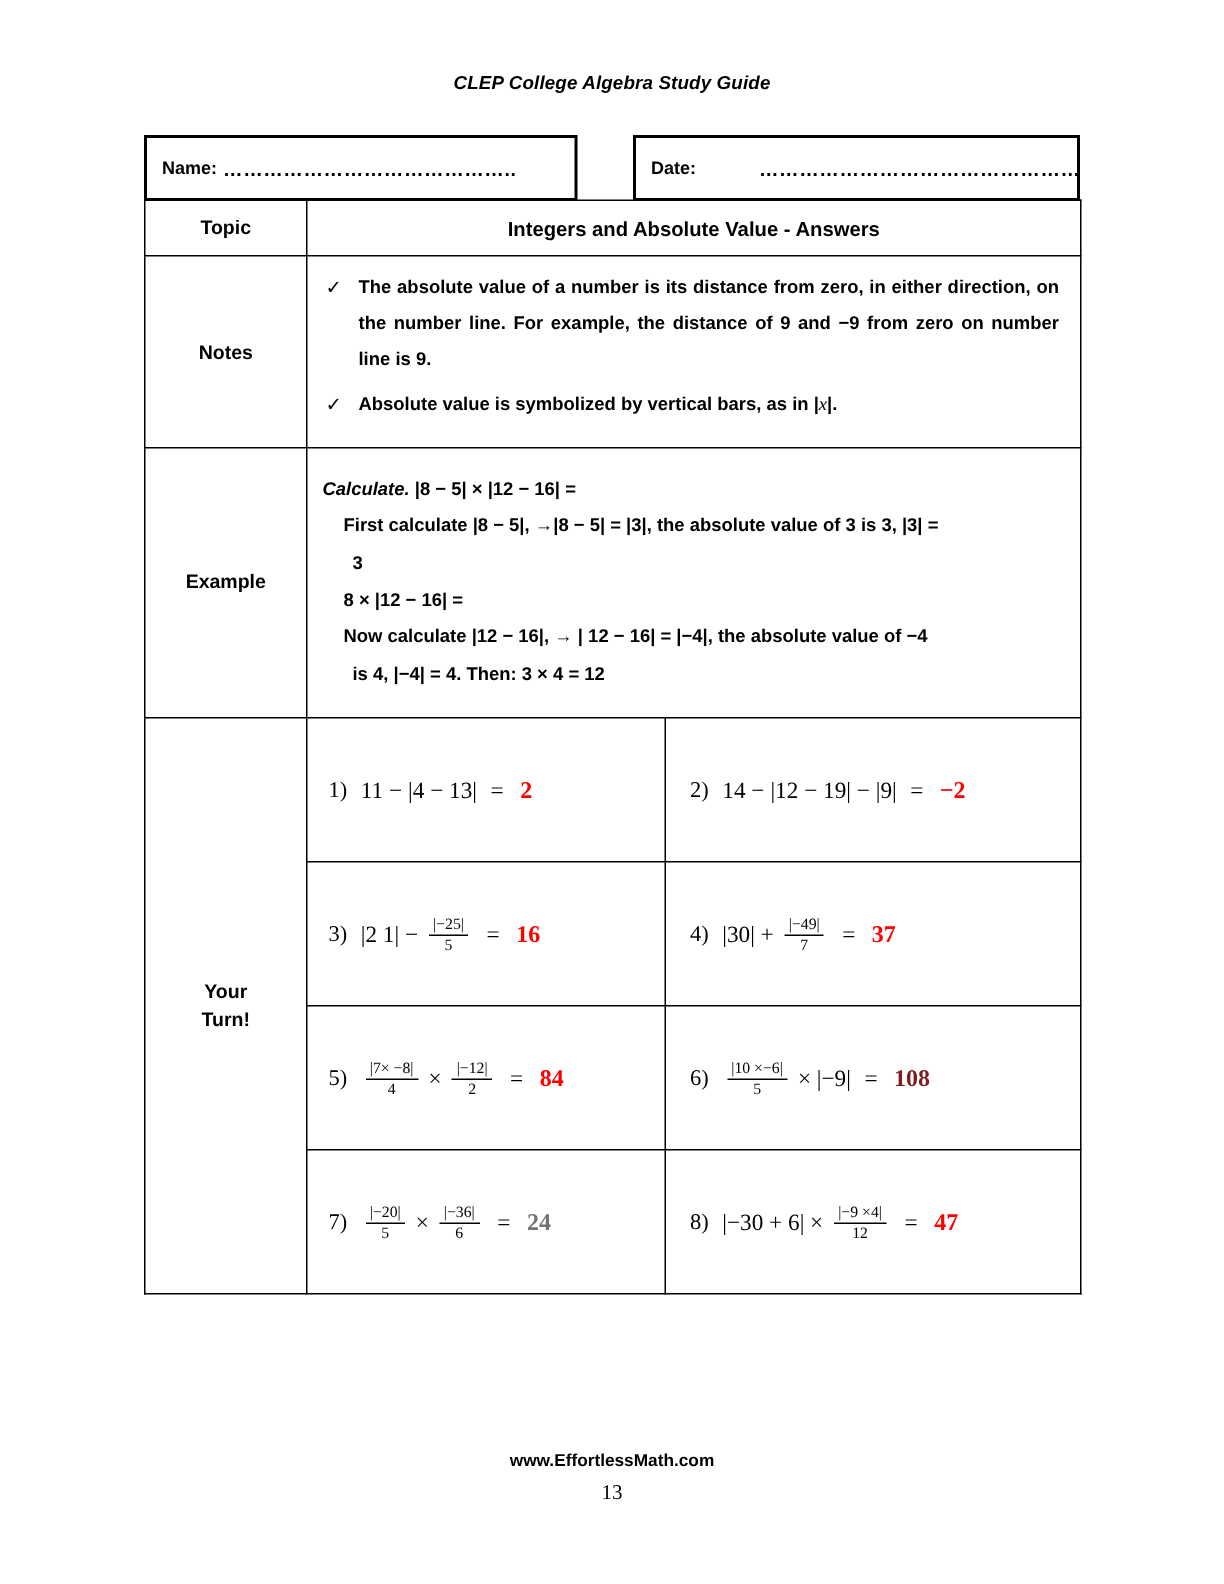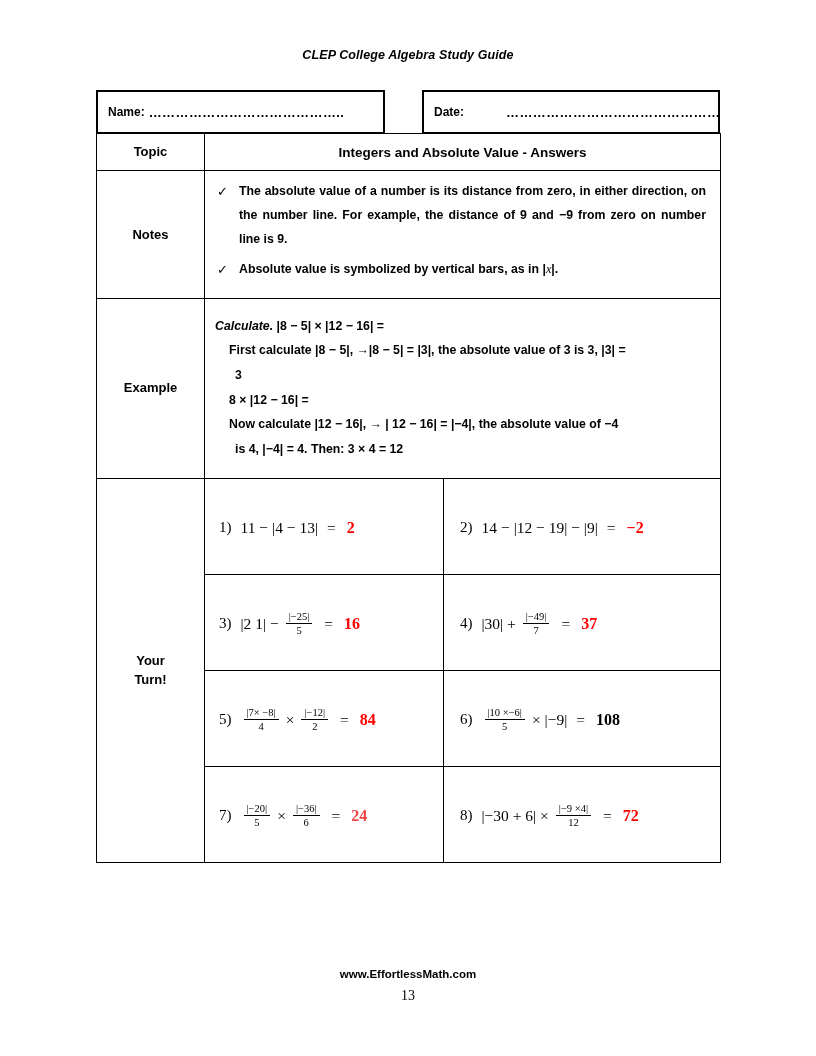--- a/index.html
+++ b/index.html
@@ -360,55 +360,55 @@
         <td class="prob-cell right">
             <div class="prob-line">
               <span class="pnum">6)</span>
               <span class="expr">
                 <span class="frac">
                   <span class="num">|10 ×−6|</span>
                   <span class="den">5</span>
                 </span>
                 <span>× |−9|</span>
                 <span class="eq">=</span>
-                <span class="ans" style="color: #000000;">108</span>
+                <span class="ans" style="color: #7f1d1d;">108</span>
               </span>
             </div>
           </td>
       </tr>
       <tr>
         <td class="prob-cell">
             <div class="prob-line">
               <span class="pnum">7)</span>
               <span class="expr">
                 <span class="frac">
                   <span class="num">|−20|</span>
                   <span class="den">5</span>
                 </span>
                 <span>×</span>
                 <span class="frac">
                   <span class="num">|−36|</span>
                   <span class="den">6</span>
                 </span>
                 <span class="eq">=</span>
-                <span class="ans" style="color: #ef4444;">24</span>
+                <span class="ans" style="color: #737373;">24</span>
               </span>
             </div>
           </td>
         <td class="prob-cell right">
             <div class="prob-line">
               <span class="pnum">8)</span>
               <span class="expr">
                 <span>|−30 + 6| ×</span>
                 <span class="frac">
                   <span class="num">|−9 ×4|</span>
                   <span class="den">12</span>
                 </span>
                 <span class="eq">=</span>
-                <span class="ans" style="color: rgb(255, 0, 0);">72</span>
+                <span class="ans" style="color: rgb(255, 0, 0);">47</span>
               </span>
             </div>
           </td>
       </tr>
     </tbody>
   </table>
 
   <div class="footer">www.EffortlessMath.com</div>
   <div class="pagenum">13</div>
 

